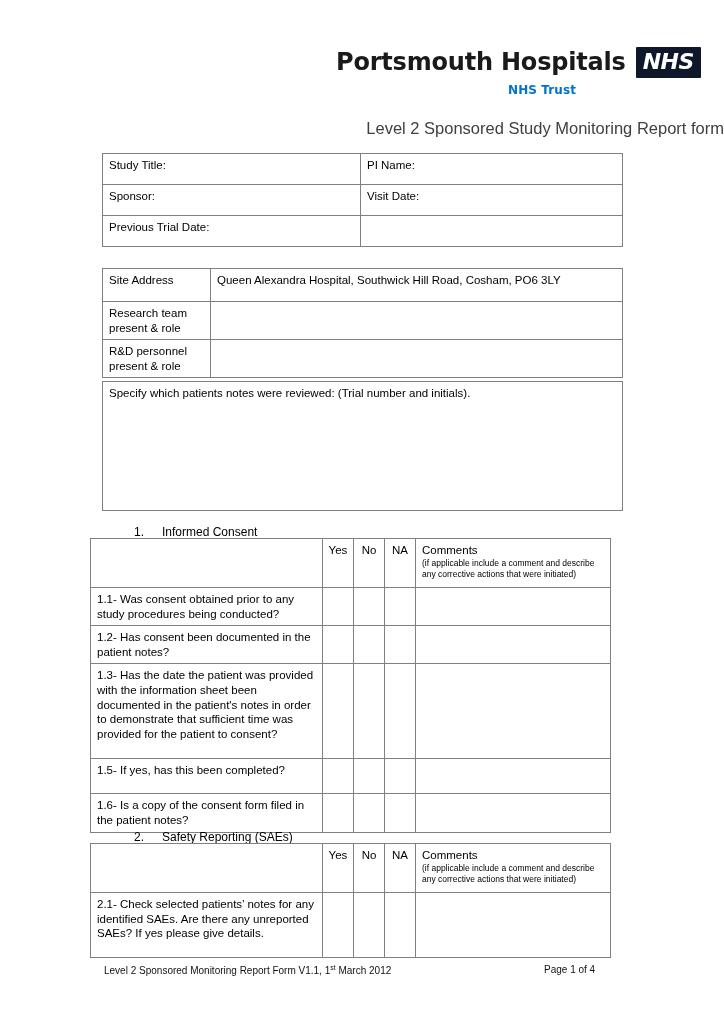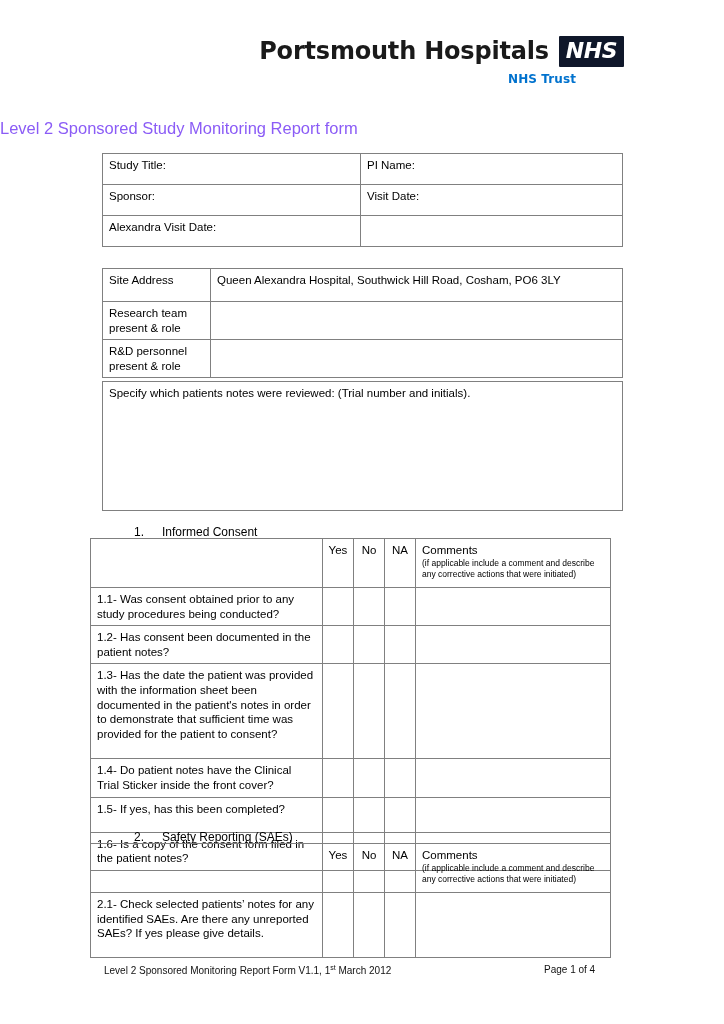--- a/index.html
+++ b/index.html
@@ -28,22 +28,22 @@
   .logo-block {
     position: absolute;
     left: 336px;
     top: 36px;
     width: 288px;
     height: 52px;
   }
   .logo-row {
     display: flex;
     align-items: center;
-    justify-content: flex-end;
     height: 30px;
+    margin-top: 11px;
   }
   .logo-wordmark {
     font-family: "DejaVu Sans", sans-serif;
     font-size: 24px;
     font-weight: 600;
     letter-spacing: -0.2px;
     color: #1a1a1a;
     line-height: 1;
     white-space: nowrap;
   }
@@ -71,24 +71,24 @@
     font-weight: bold;
     letter-spacing: 0.1px;
   }
 
   
   .doc-title {
     position: absolute;
     left: 0;
     top: 119px;
     width: 724px;
-    text-align: left;
+    text-align: right;
     font-size: 16.5px;
     font-weight: normal;
-    color: #8b5cf6;
+    color: #404040;
   }
 
   
   table.frm {
     position: absolute;
     border-collapse: collapse;
     table-layout: fixed;
     font-size: 11.5px;
     padding-left: 6px;
   }
@@ -166,21 +166,21 @@
     <tbody>
       <tr>
         <td>Study Title:</td>
         <td>PI Name:</td>
       </tr>
       <tr>
         <td>Sponsor:</td>
         <td>Visit Date:</td>
       </tr>
       <tr>
-        <td>Alexandra Visit Date:</td>
+        <td>Previous Trial Date:</td>
         <td></td>
       </tr>
     </tbody>
   </table>
 
   <table class="frm" id="site-info">
     <colgroup>
         <col style="width:108px">
         <col style="width:412px">
       </colgroup>
@@ -254,27 +254,20 @@
       </tr>
 
       <tr>
         <td class="q" style="height:86px">1.3- Has the date the patient was provided with the information sheet been documented in the patient's notes in order to demonstrate that sufficient time was provided for the patient to consent?</td>
         <td class="yn"></td>
         <td class="yn"></td>
         <td class="yn"></td>
         <td class="cm"></td>
       </tr>
 
-      <tr>
-        <td class="q" style="height:26px">1.4- Do patient notes have the Clinical Trial Sticker inside the front cover?</td>
-        <td class="yn"></td>
-        <td class="yn"></td>
-        <td class="yn"></td>
-        <td class="cm"></td>
-      </tr>
 
       <tr>
         <td class="q" style="height:26px">1.5- If yes, has this been completed?</td>
         <td class="yn"></td>
         <td class="yn"></td>
         <td class="yn"></td>
         <td class="cm"></td>
       </tr>
 
       <tr>

